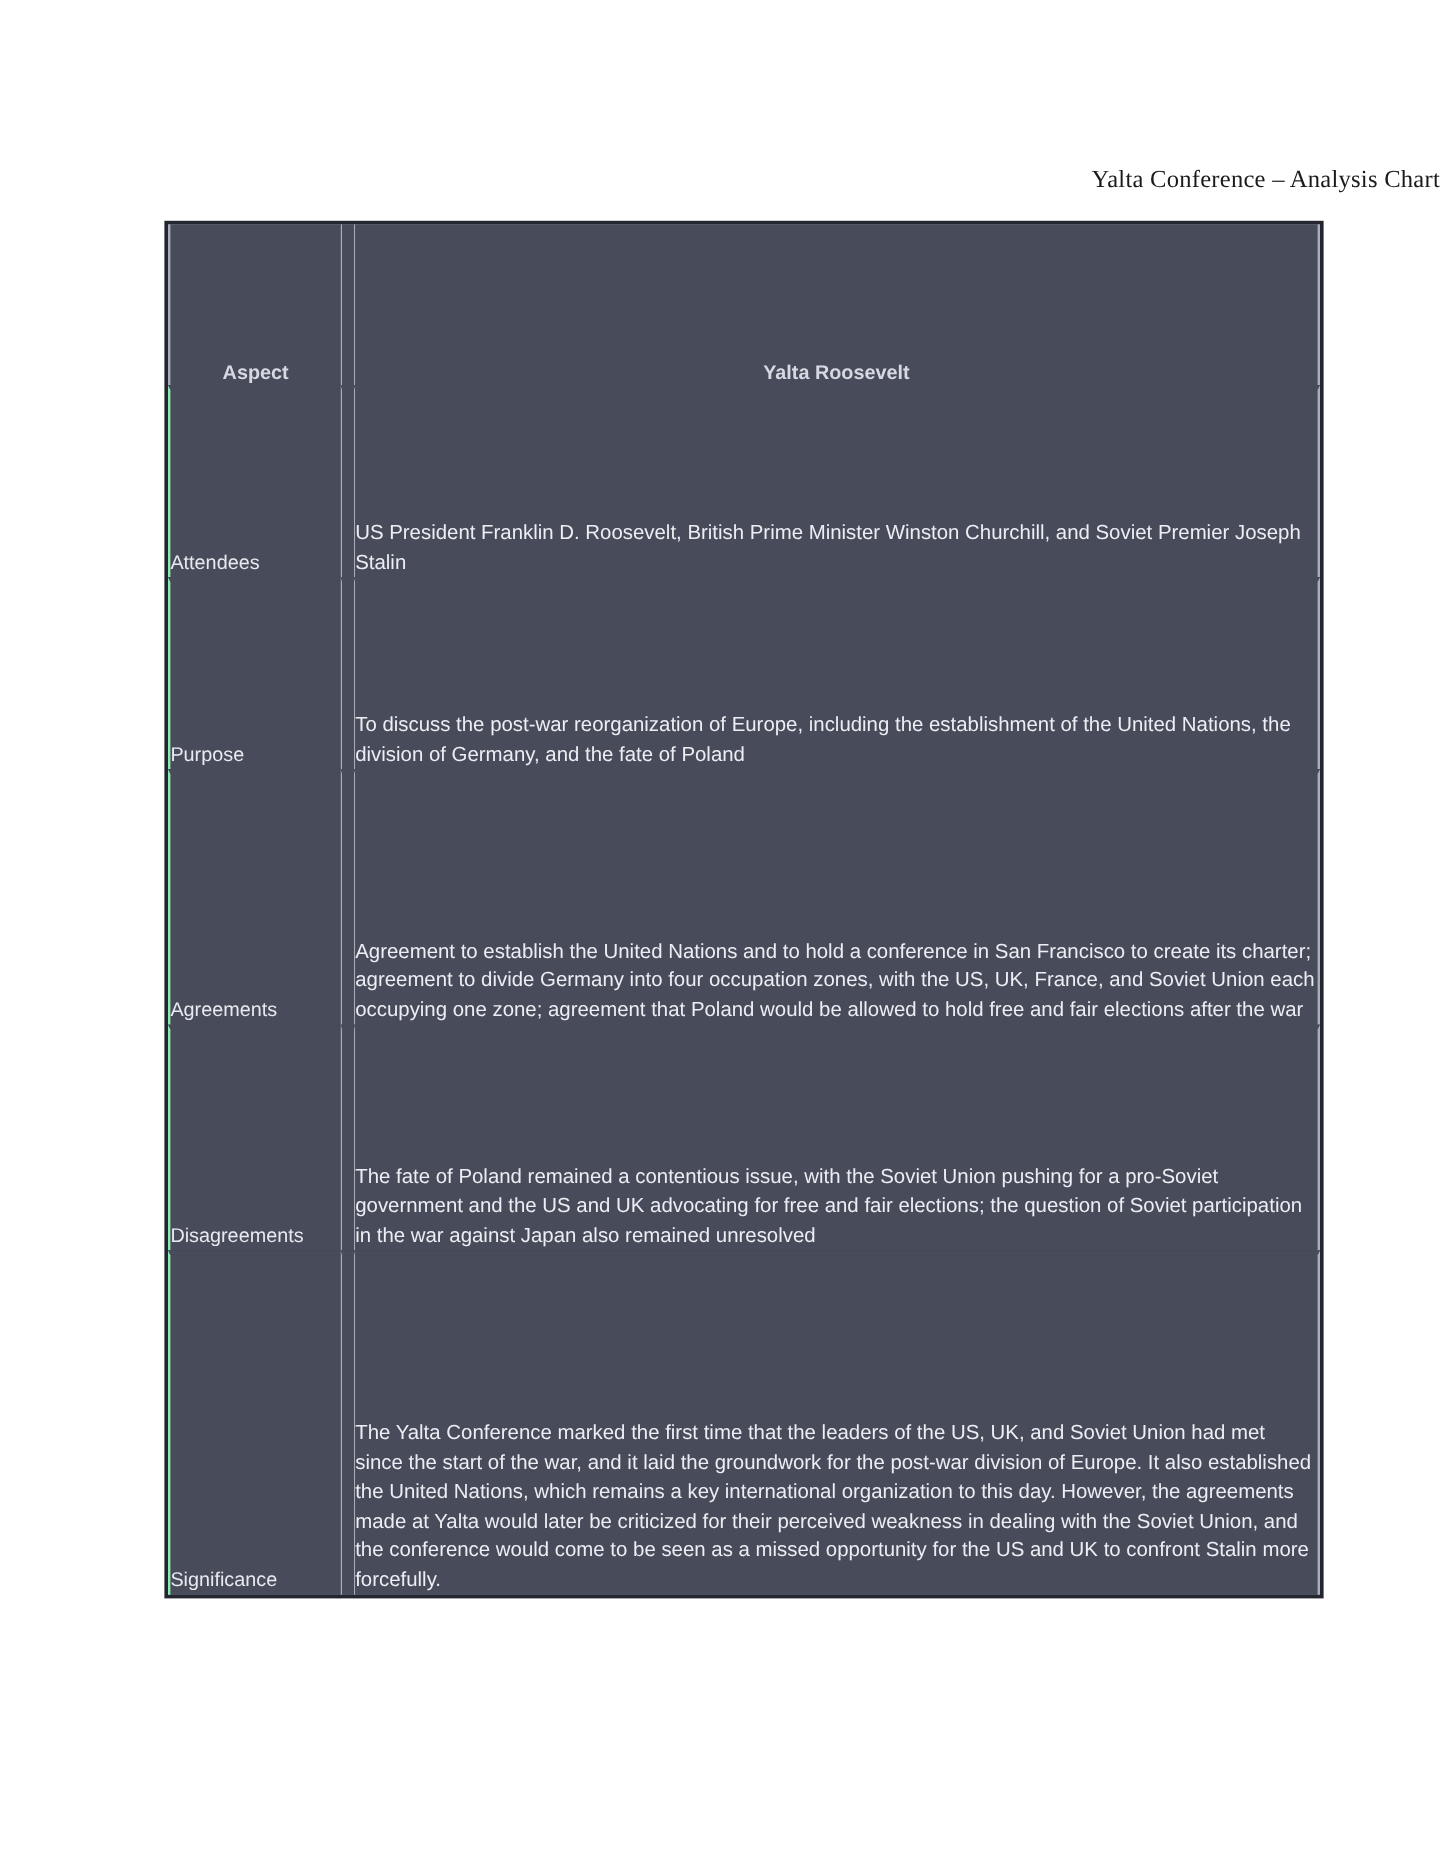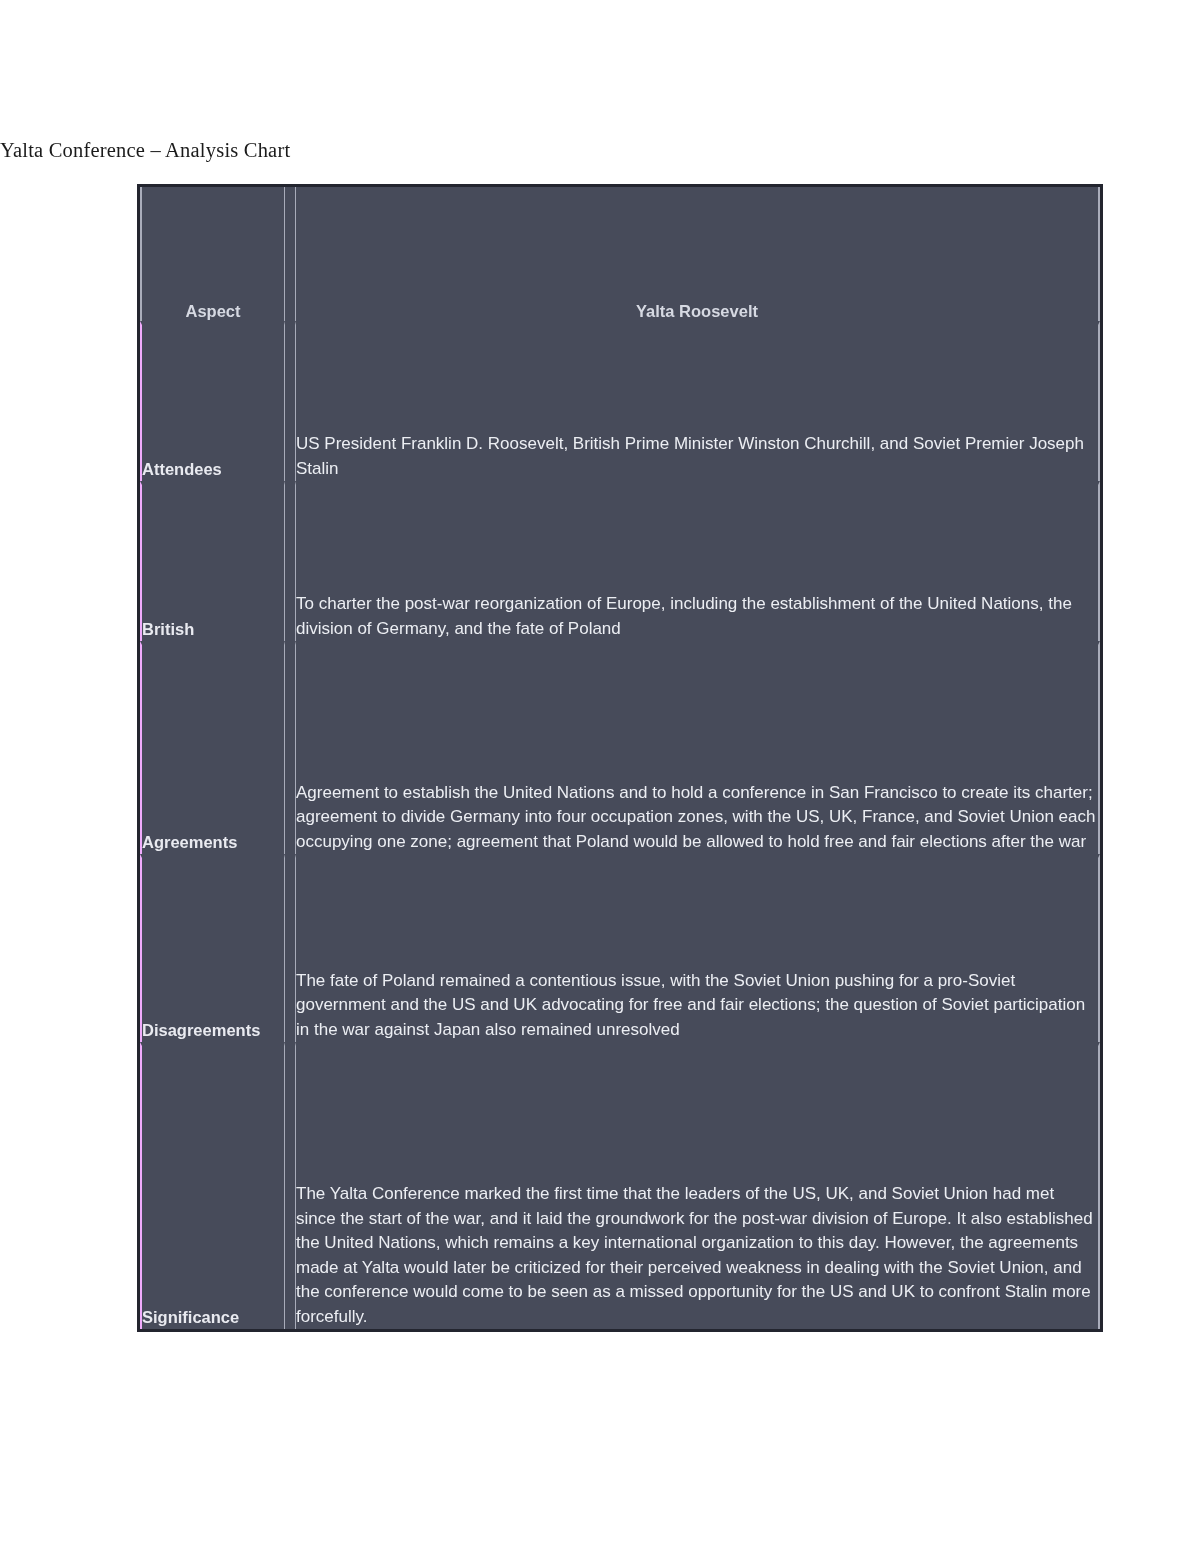--- a/index.html
+++ b/index.html
@@ -22,21 +22,21 @@
     background: #ffffff;
     box-sizing: border-box;
   }
 
   
   .doc-title {
     position: absolute;
     left: 0;
     top: 139px;
     width: 1200px;
-    text-align: left;
+    text-align: right;
     font-family: "Liberation Serif", "DejaVu Serif", serif;
     font-size: 20.5px;
     font-weight: 400;
     color: #1b1b1b;
     letter-spacing: 0.2px;
     white-space: nowrap;
   }
 
   
   .table-wrap {
@@ -64,27 +64,26 @@
   table.analysis td,
   table.analysis th {
     background: #474b5a;
     vertical-align: bottom;
     padding: 0;
     box-sizing: border-box;
   }
 
   
   .cell-aspect {
-    border-left: 2px solid #f0abfc;
+    border-left: 2px solid #86efac;
     border-right: 2px double #aaadbb;
     padding: 7px 2px 9px 6px;
     color: #e9eaf0;
     font-size: 16.5px;
     line-height: 1.42;
-    font-weight: bold;
   }
   
   .cell-aspect {
     border-right: none;
   }
 
   .cell-gap {
     width: 12px;
     padding: 0;
     border-left: 1.6px solid #a9acba;
@@ -166,25 +165,25 @@
             <span class="aspect-text">Attendees</span>
           </td>
           <td class="cell-gap"></td>
           <td class="cell-body">
             <span class="body-text">US President Franklin D. Roosevelt, British Prime Minister Winston Churchill, and Soviet Premier Joseph Stalin</span>
           </td>
         </tr>
 
         <tr class="row-r1 row-sep">
           <td class="cell-aspect">
-            <span class="aspect-text">British</span>
-          </td>
-          <td class="cell-gap"></td>
-          <td class="cell-body">
-            <span class="body-text">To charter the post-war reorganization of Europe, including the establishment of the United Nations, the division of Germany, and the fate of Poland</span>
+            <span class="aspect-text">Purpose</span>
+          </td>
+          <td class="cell-gap"></td>
+          <td class="cell-body">
+            <span class="body-text">To discuss the post-war reorganization of Europe, including the establishment of the United Nations, the division of Germany, and the fate of Poland</span>
           </td>
         </tr>
 
         <tr class="row-r2 row-sep">
           <td class="cell-aspect">
             <span class="aspect-text">Agreements</span>
           </td>
           <td class="cell-gap"></td>
           <td class="cell-body">
             <span class="body-text">Agreement to establish the United Nations and to hold a conference in San Francisco to create its charter; agreement to divide Germany into four occupation zones, with the US, UK, France, and Soviet Union each occupying one zone; agreement that Poland would be allowed to hold free and fair elections after the war</span>

